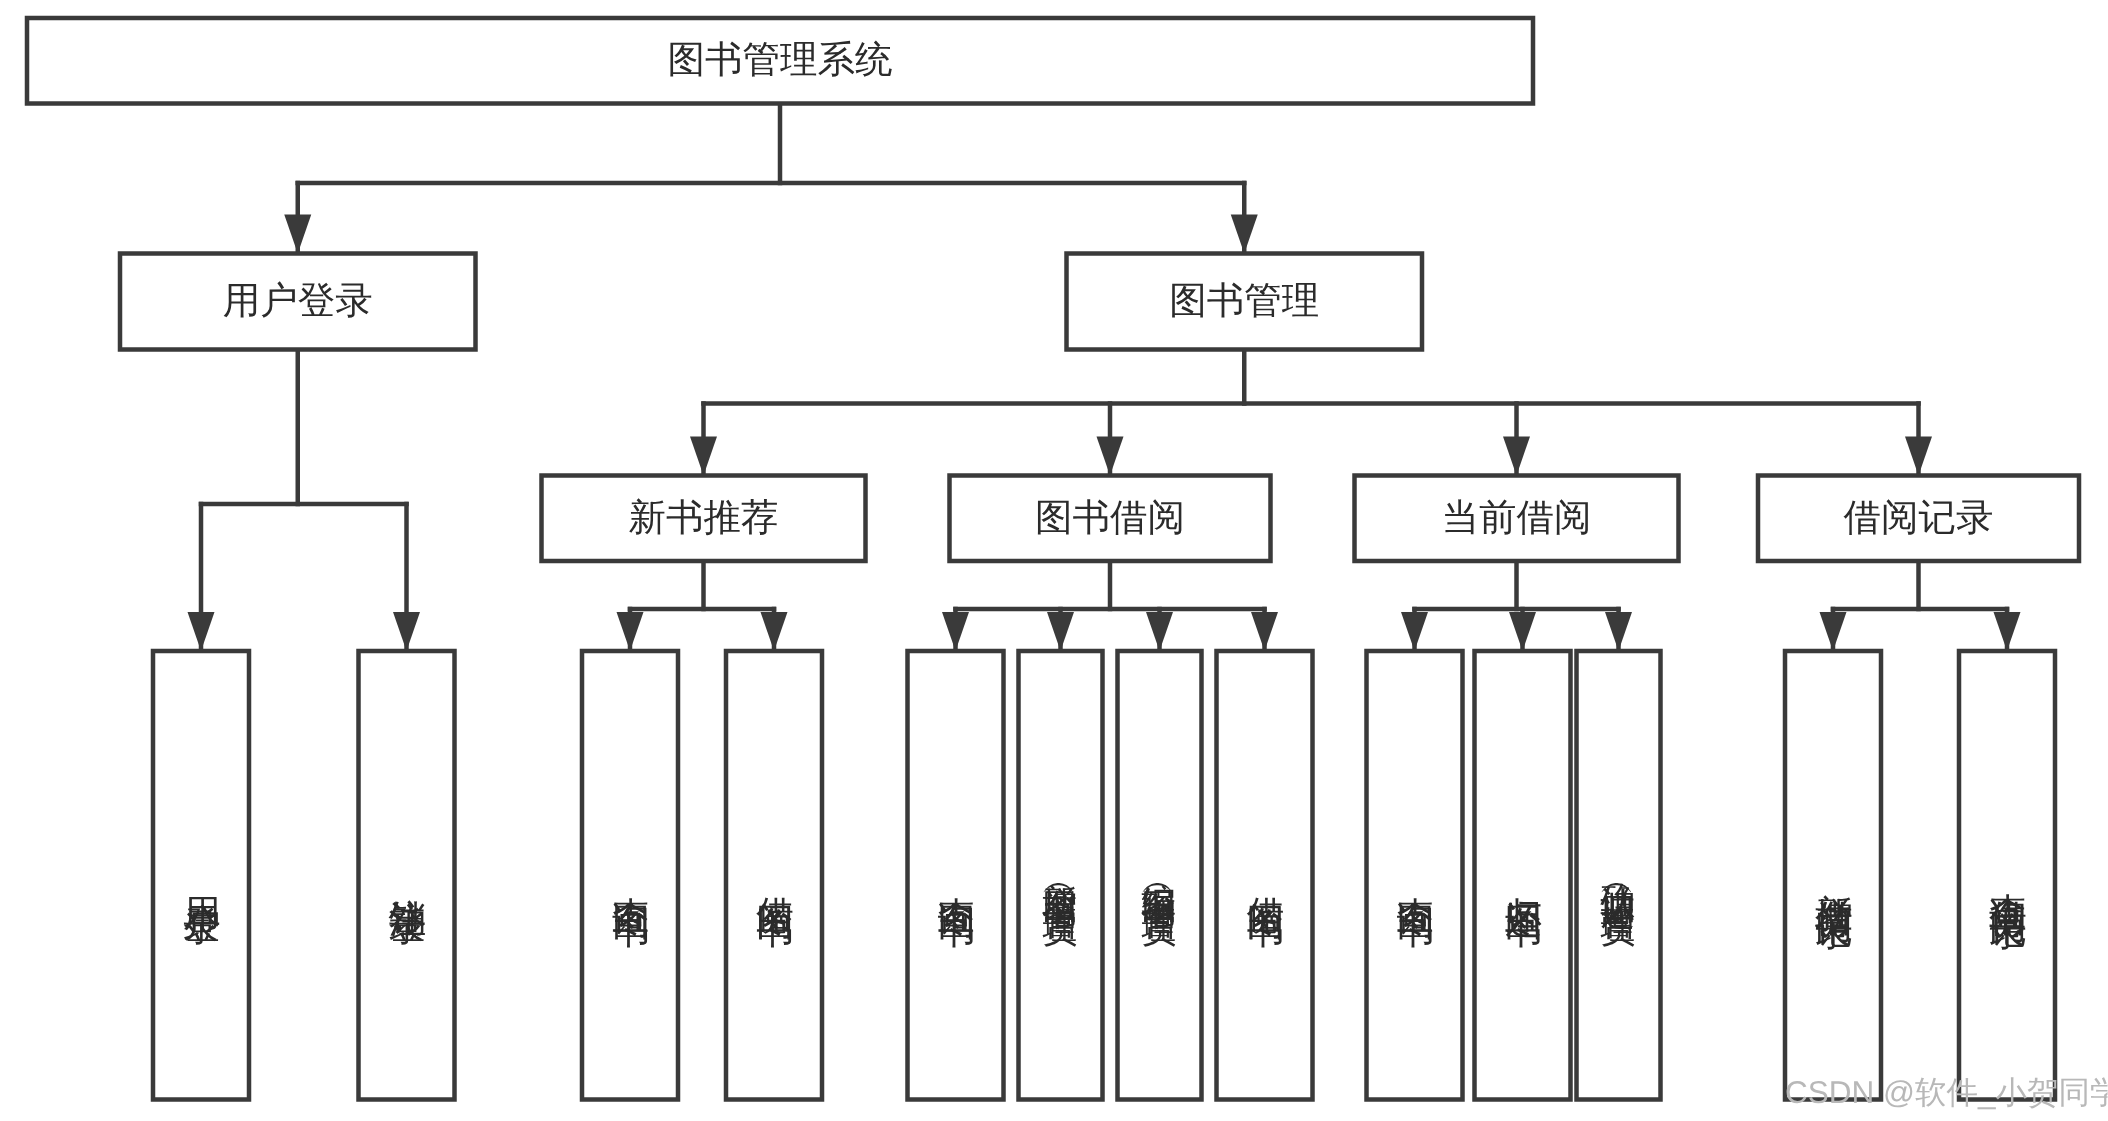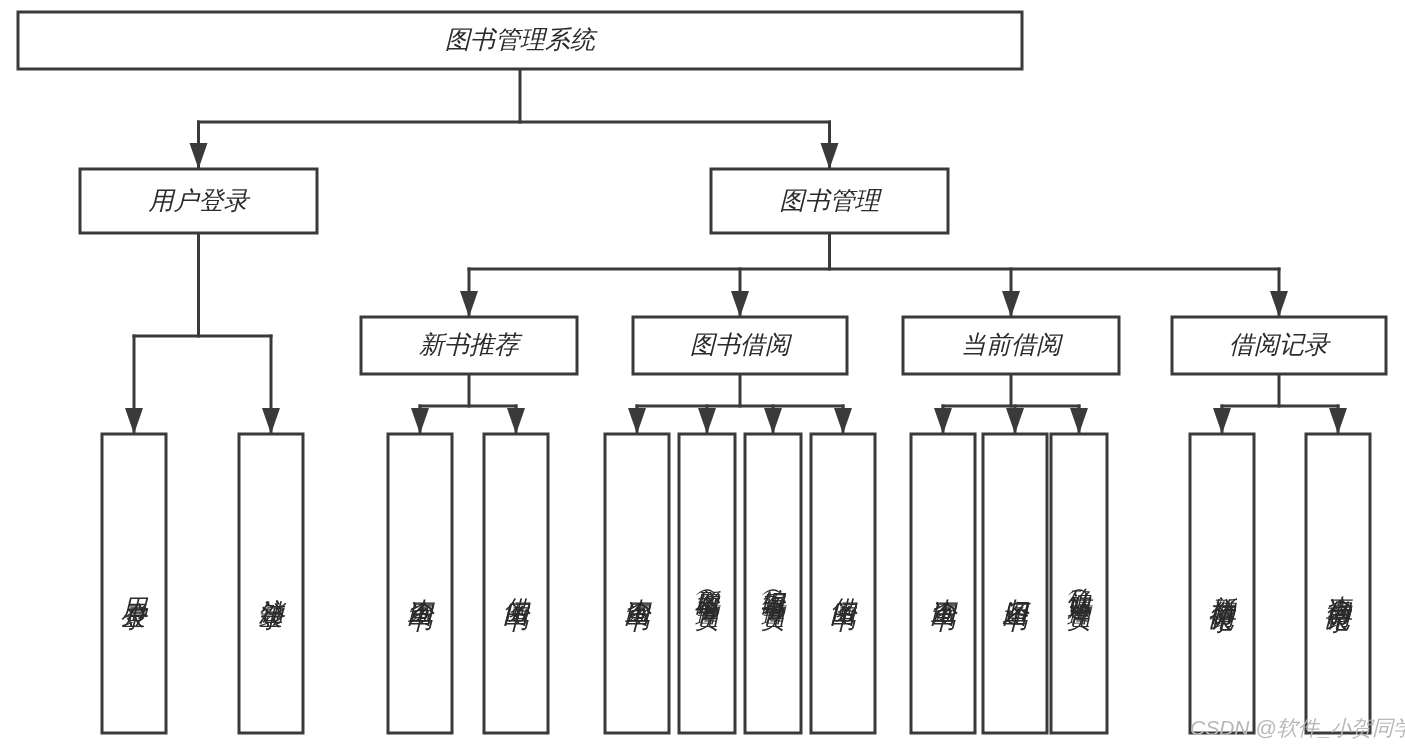--- a/index.html
+++ b/index.html
@@ -12,21 +12,20 @@
     height: 747px;
     font-family: "Liberation Sans", "DejaVu Sans", sans-serif;
     overflow: hidden;
     position: relative;
   }
   #diagram-root {
     position: relative;
     width: 1405px;
     height: 570px;
     background: #ffffff;
-    font-style: italic;
   }
   svg#tree-svg {
     position: absolute;
     left: 0;
     top: 0;
     width: 1405px;
     height: 747px;
     display: block;
   }
   .node-box {

